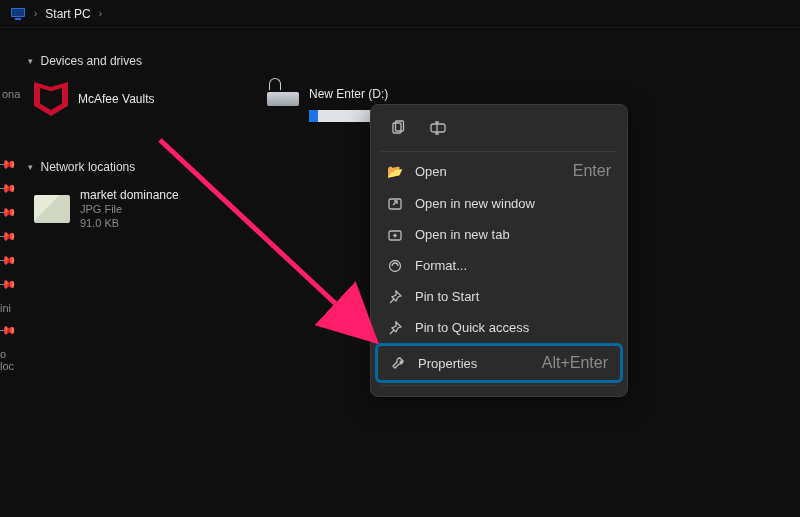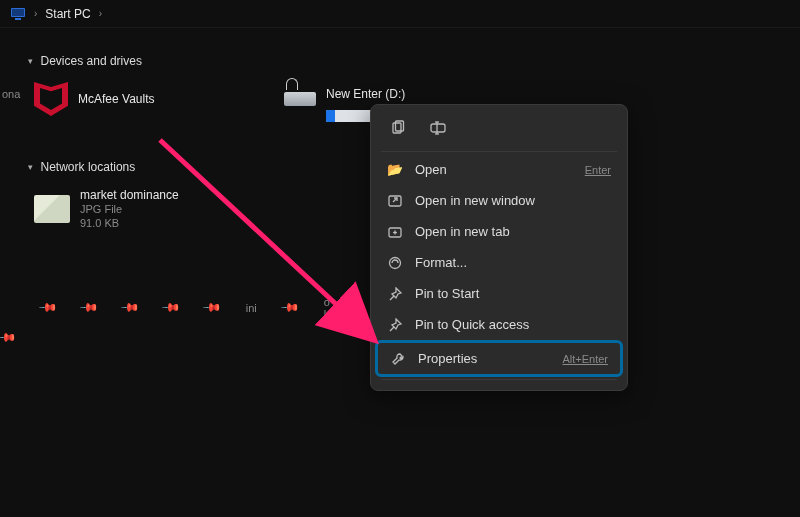--- a/index.html
+++ b/index.html
@@ -20,37 +20,37 @@
     padding: 6px 10px;
     height: 28px;
     border-bottom: 1px solid #1a1a1a;
   }
   .breadcrumb .chev { color: #888; font-size: 10px; }
   .pc-icon { width: 16px; height: 16px; display:inline-block; }
   .sidebar {
     position: absolute;
     left: 0; top: 28px; bottom: 0;
     width: 22px;
-    display: flex; flex-direction: row;
-    gap: 26px;
+    display: flex; flex-direction: column;
+    gap: 10px;
     padding-top: 70px;
-    align-items: center;
+    align-items: flex-start;
   }
   .sidebar .pin { color: #666; transform: rotate(45deg); font-size: 12px; }
   .main {
     position: absolute;
     left: 22px; right: 0; top: 28px; bottom: 0;
     padding: 20px 10px 10px 6px;
   }
   .section-header {
     display: flex; align-items: center; gap: 8px;
     font-size: 12px; color: #ddd; margin-bottom: 10px; margin-top: 6px;
   }
   .section-header .chev { color: #aaa; font-size: 9px; }
-  .row { display:flex; align-items:flex-start; gap: 20px; }
+  .row { display:flex; align-items:flex-start; gap: 3px; }
   .item {
     display:flex; gap:10px; align-items:center;
     padding:4px 6px; border-radius:4px;
     width: 230px;
   }
   .item .texts { display:flex; flex-direction:column; line-height:1.25; }
   .sub { color:#8a8a8a; font-size:11px; }
   .mcafee-icon {
     width:34px; height:34px; background:#c8102e;
     clip-path: polygon(50% 100%, 0 70%, 0 0, 50% 15%, 100% 0, 100% 70%);
@@ -106,21 +106,21 @@
     display:flex; align-items:center; justify-content:center;
     color:#bbb;
   }
   .ctx-sep { height:1px; background:#3a3a3a; margin:2px 6px; }
   .ctx-item {
     display:flex; align-items:center; gap:12px;
     padding:8px 12px; color:#ddd; border-radius:4px;
     font-size:13px;
   }
   .ctx-item .ic { width:16px; display:flex; justify-content:center; color:#bbb; }
-  .ctx-item .kb { margin-left:auto; color:#8a8a8a; font-size:11px;text-decoration:underline; }
+  .ctx-item .kb { margin-left:auto; color:#8a8a8a; font-size:16px; }
   .ctx-highlight {
     border:3px solid #0369a1; border-radius:6px;
   }
   
   .arrow {
     position:absolute; left:150px; top:130px;
     width:240px; height:230px; pointer-events:none;
   }
 </style>
 </head>

